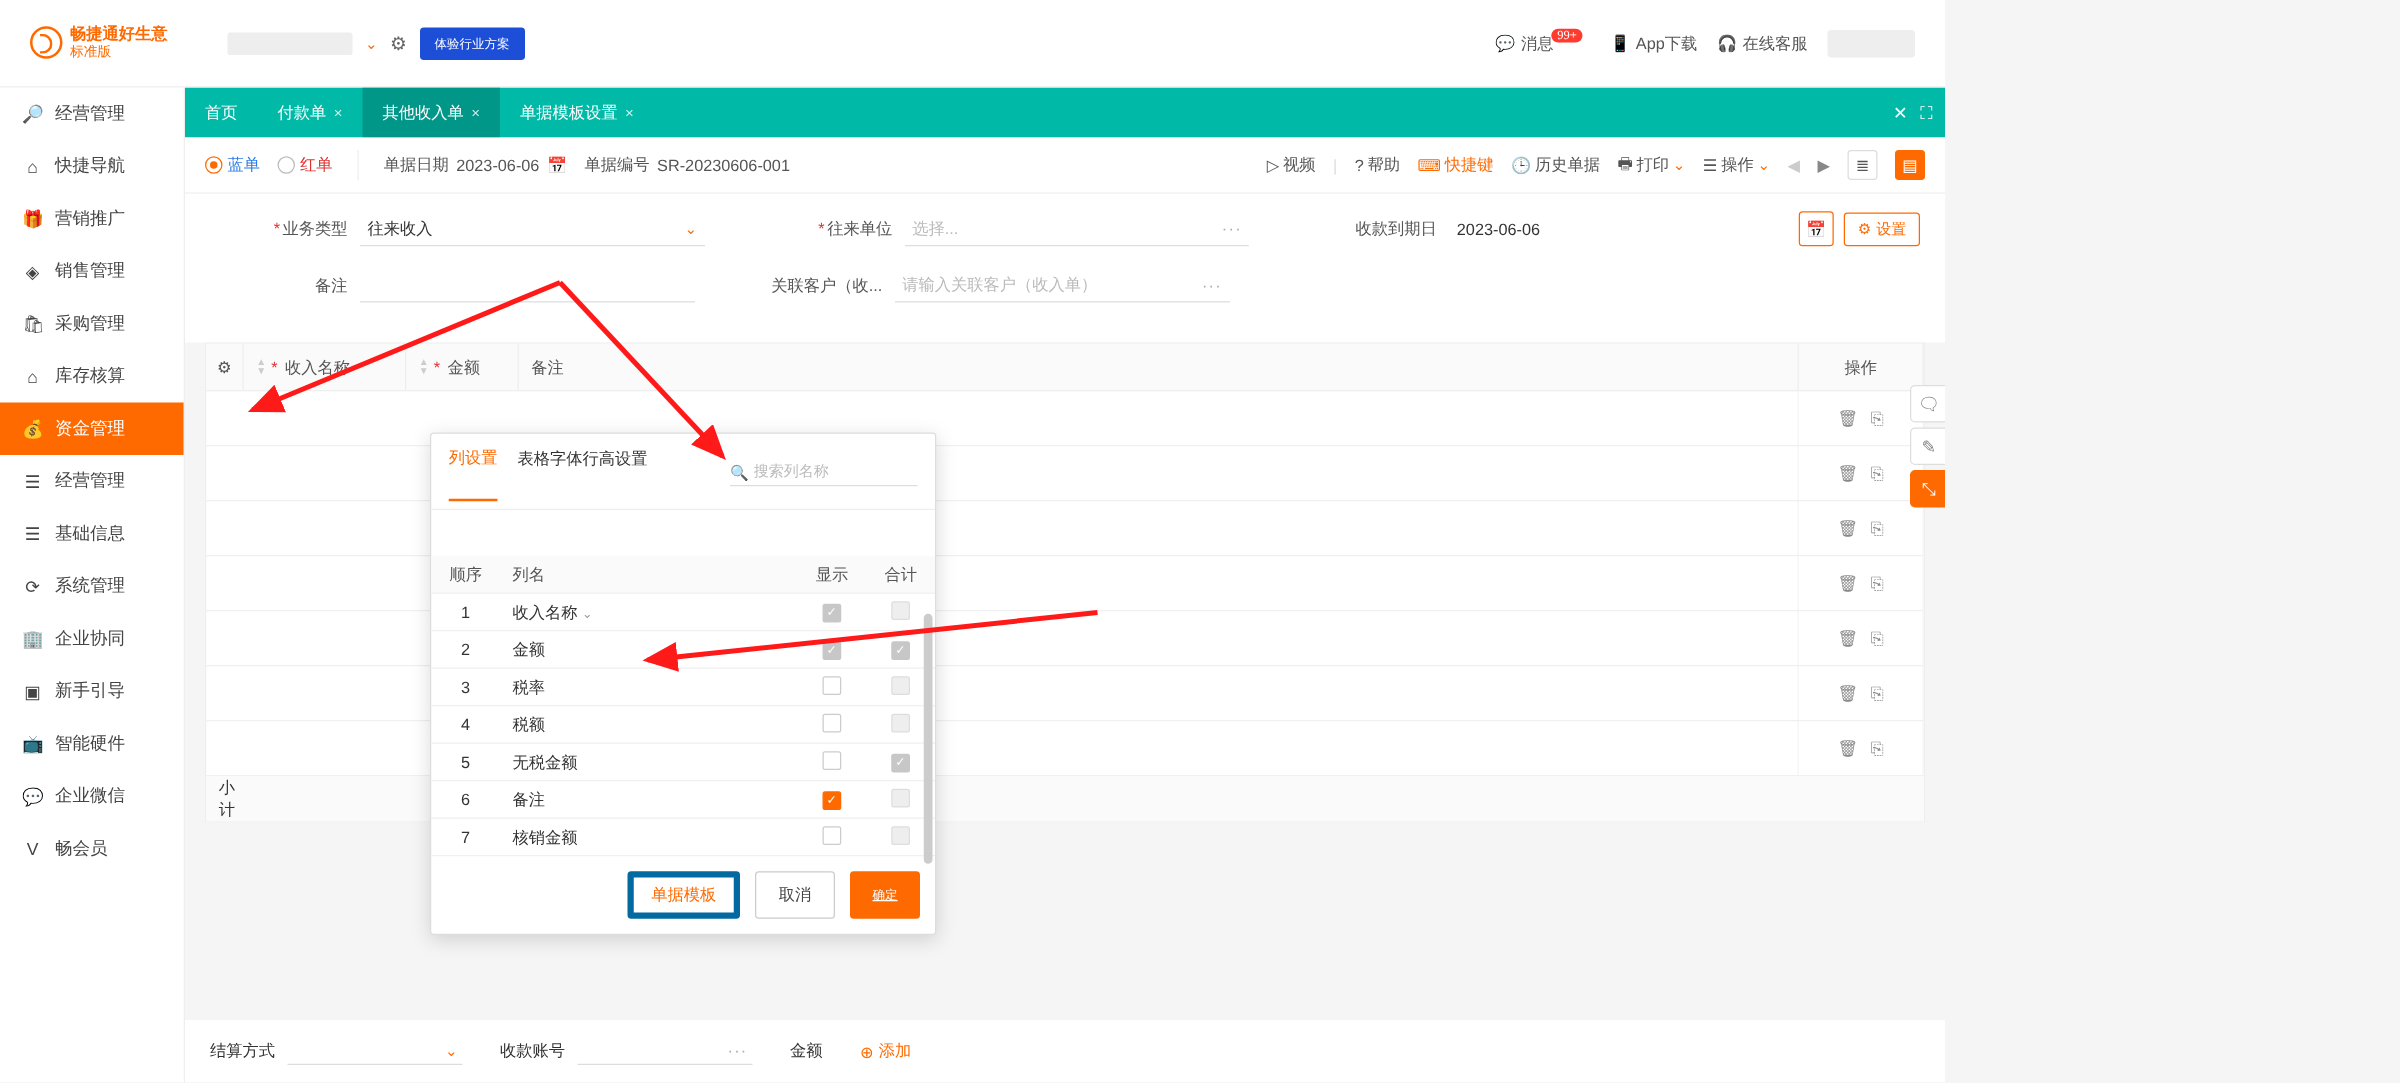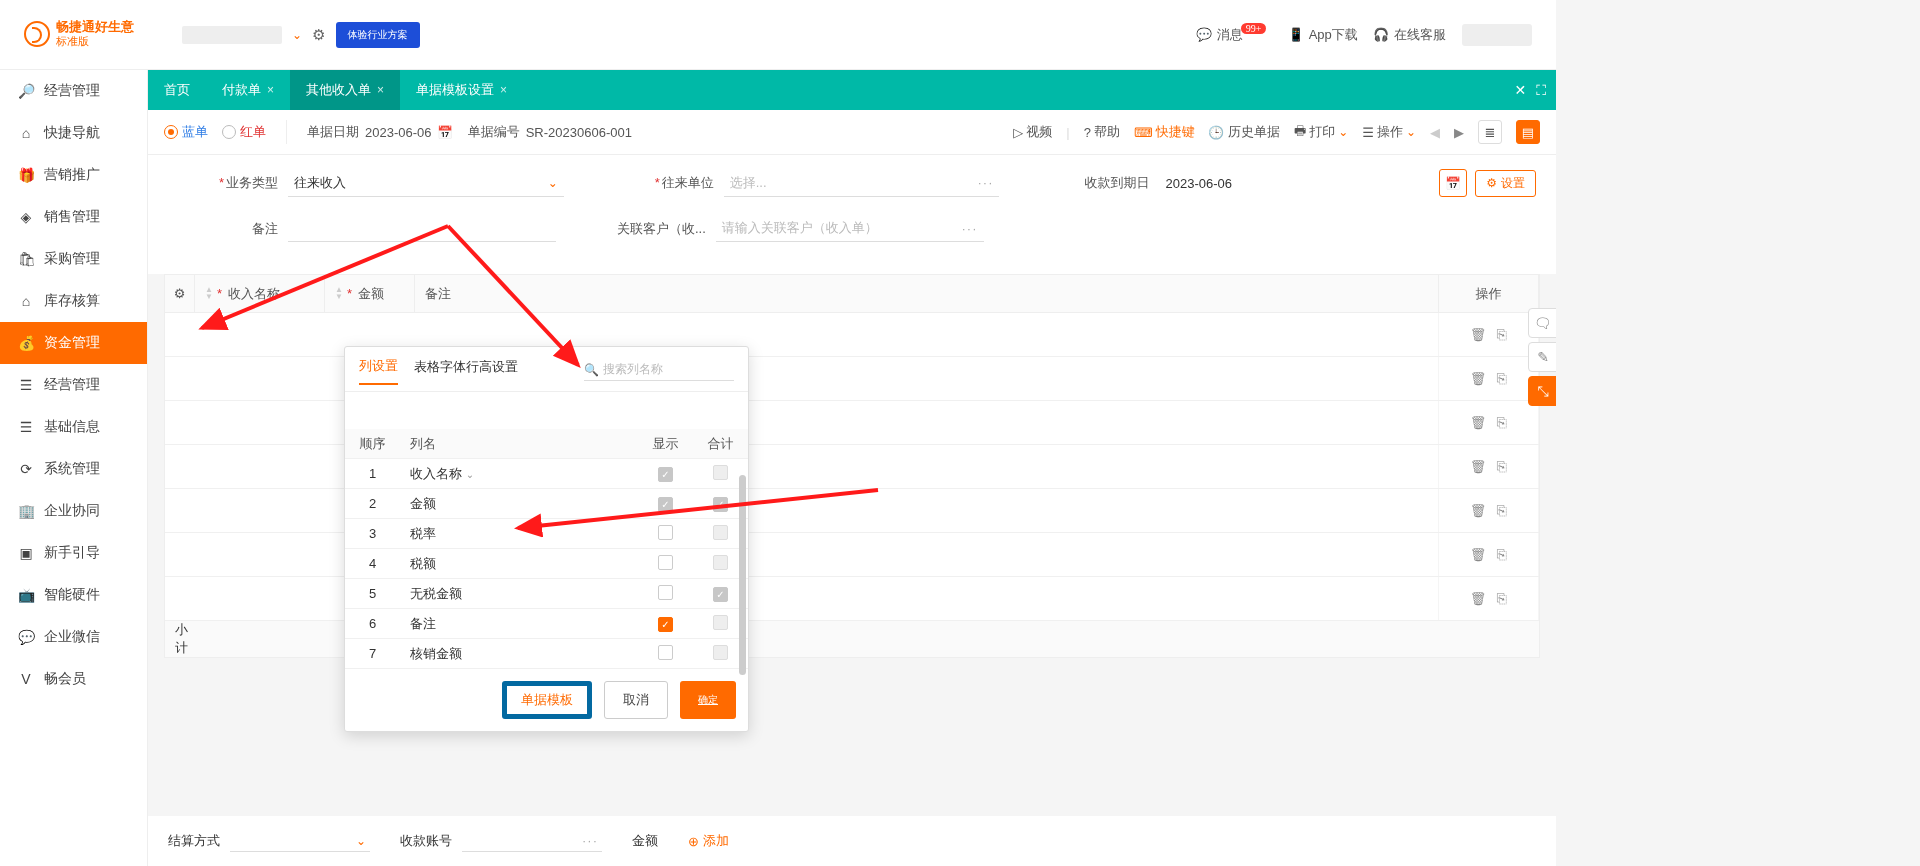--- a/index.html
+++ b/index.html
@@ -87,21 +87,21 @@
 .gr-main { flex:1; }
 .gr-ops { width:100px; justify-content:center; gap:10px; color:#888; }
 .grid-footer { display:flex; background:#fafafa; height:36px; align-items:center; }
 .gf-cell { padding:0 10px; font-size:13px; }
 .gf-label { width:44px; }
 .gf-amount { width:180px; text-align:right; }
 
 
 .popover { position:absolute; top:276px; left:196px; width:405px; background:#fff; border:1px solid #ddd; box-shadow:0 4px 16px rgba(0,0,0,.15); border-radius:3px; z-index:50; }
 .pop-tabs { display:flex; align-items:center; padding:10px 14px 6px; gap:16px; border-bottom:1px solid #eee; }
-.pop-tab { font-size:13px; cursor:pointer; padding-bottom:8px; }
+.pop-tab { font-size:13px; cursor:pointer; padding-bottom:24px; }
 .pop-tab.active { color:#ff6a00; border-bottom:2px solid #ff6a00; }
 .pop-search { margin-left:auto; display:flex; align-items:center; gap:4px; color:#bbb; font-size:12px; width:150px; border-bottom:1px solid #ddd; padding-bottom:2px; }
 .pop-table { width:100%; }
 .pop-thead, .pop-row { display:flex; align-items:center; height:30px; font-size:13px; border-bottom:1px solid #f0f0f0; }
 .pop-thead { background:#fafafa; color:#555;margin-top:37px; }
 .ptc { padding:0 10px; }
 .ptc-order { width:55px; text-align:center; }
 .ptc-name { flex:1; }
 .ptc-show { width:55px; text-align:center; }
 .ptc-sum { width:55px; text-align:center; }

